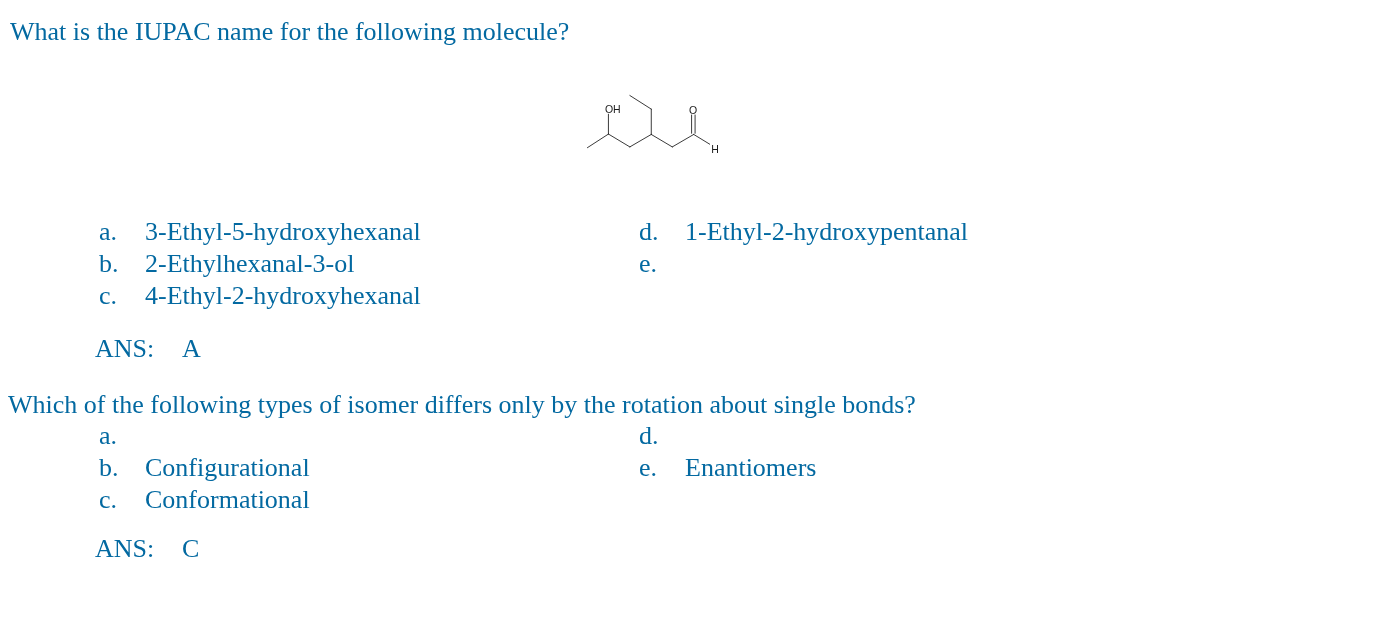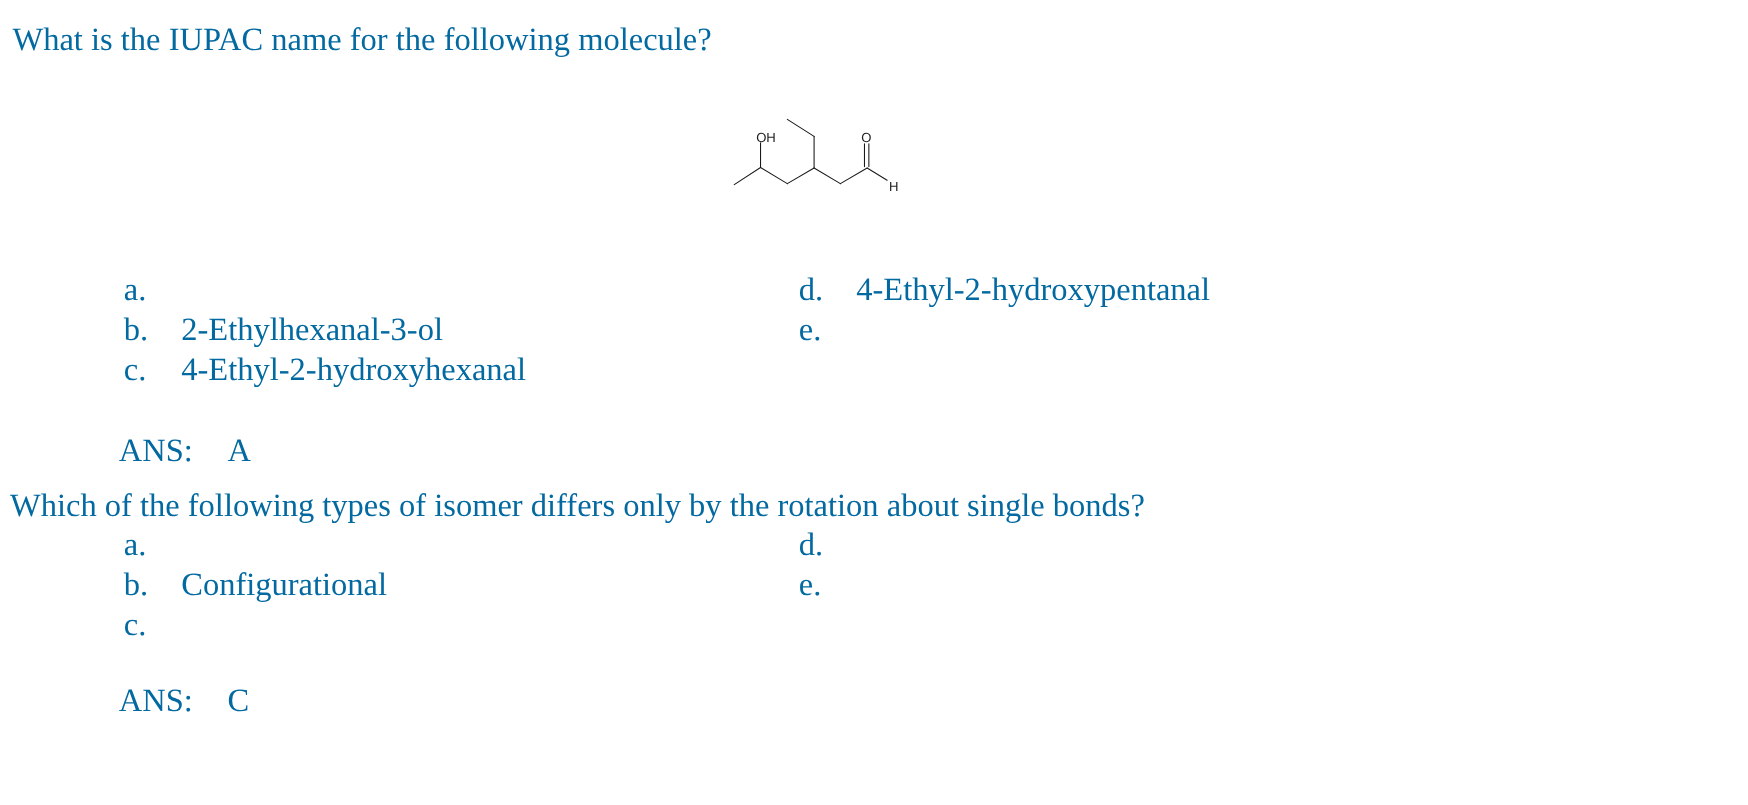--- a/index.html
+++ b/index.html
@@ -11,21 +11,21 @@
     font-family:"Liberation Serif", serif;
     font-size:26px;
     overflow:hidden;
     padding-left:36px;
   }
   .abs { position:absolute; }
   .q-title { white-space:nowrap; line-height:30px; }
   .opt-col { display:flex; flex-direction:column; }
   .opt-row { display:flex; line-height:32px; white-space:nowrap; }
   .opt-letter { width:46px; flex:0 0 46px; }
-  .ans-row { display:flex; line-height:28px; white-space:nowrap;margin-top:12px; }
+  .ans-row { display:flex; line-height:28px; white-space:nowrap; }
   .ans-label { width:87px; flex:0 0 87px; }
   .molecule-svg text {
     font-family:"Liberation Sans", sans-serif;
     font-size:27px;
     fill:#1a1a1a;
   }
   .molecule-svg line { stroke:#1a1a1a; stroke-width:2.2; stroke-linecap:round; }
 </style>
 </head>
 <body>
@@ -55,35 +55,36 @@
 
       <text x="644" y="106">OH</text>
       <text x="860" y="107">O</text>
       <text x="917" y="207">H</text>
     </g>
   </svg>
 
   <div class="abs opt-col" style="left:99px; top:216px;">
     <div class="opt-row">
       <span class="opt-letter">a.</span>
+      <span>3-Ethyl-5-hydroxyhexanal</span>
     </div>
     <div class="opt-row">
       <span class="opt-letter">b.</span>
       <span>2-Ethylhexanal-3-ol</span>
     </div>
     <div class="opt-row">
       <span class="opt-letter">c.</span>
       <span>4-Ethyl-2-hydroxyhexanal</span>
     </div>
   </div>
 
   <div class="abs opt-col" style="left:639px; top:216px;">
     <div class="opt-row">
       <span class="opt-letter">d.</span>
-      <span>4-Ethyl-2-hydroxypentanal</span>
+      <span>1-Ethyl-2-hydroxypentanal</span>
     </div>
     <div class="opt-row">
       <span class="opt-letter">e.</span>
     </div>
   </div>
 
   <div class="abs ans-row" style="left:95px; top:335px;">
     <span class="ans-label">ANS:</span>
     <span>A</span>
   </div>
@@ -93,29 +94,31 @@
   <div class="abs opt-col" style="left:99px; top:420px;">
     <div class="opt-row">
       <span class="opt-letter">a.</span>
     </div>
     <div class="opt-row">
       <span class="opt-letter">b.</span>
       <span>Configurational</span>
     </div>
     <div class="opt-row">
       <span class="opt-letter">c.</span>
+      <span>Conformational</span>
     </div>
   </div>
 
   <div class="abs opt-col" style="left:639px; top:420px;">
     <div class="opt-row">
       <span class="opt-letter">d.</span>
     </div>
     <div class="opt-row">
       <span class="opt-letter">e.</span>
+      <span>Enantiomers</span>
     </div>
   </div>
 
   <div class="abs ans-row" style="left:95px; top:535px;">
     <span class="ans-label">ANS:</span>
     <span>C</span>
   </div>
 
 </div>
 

